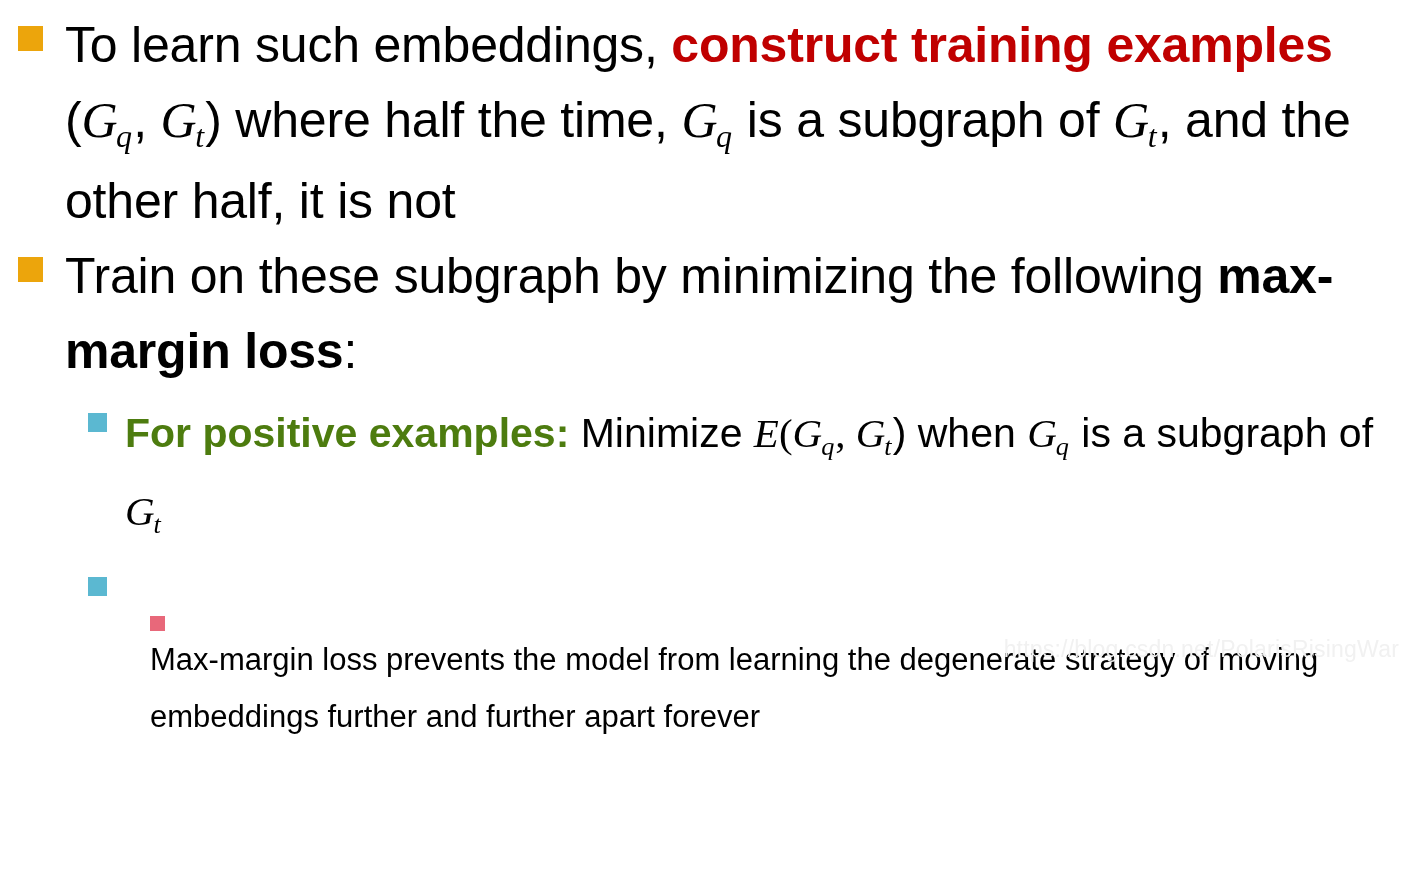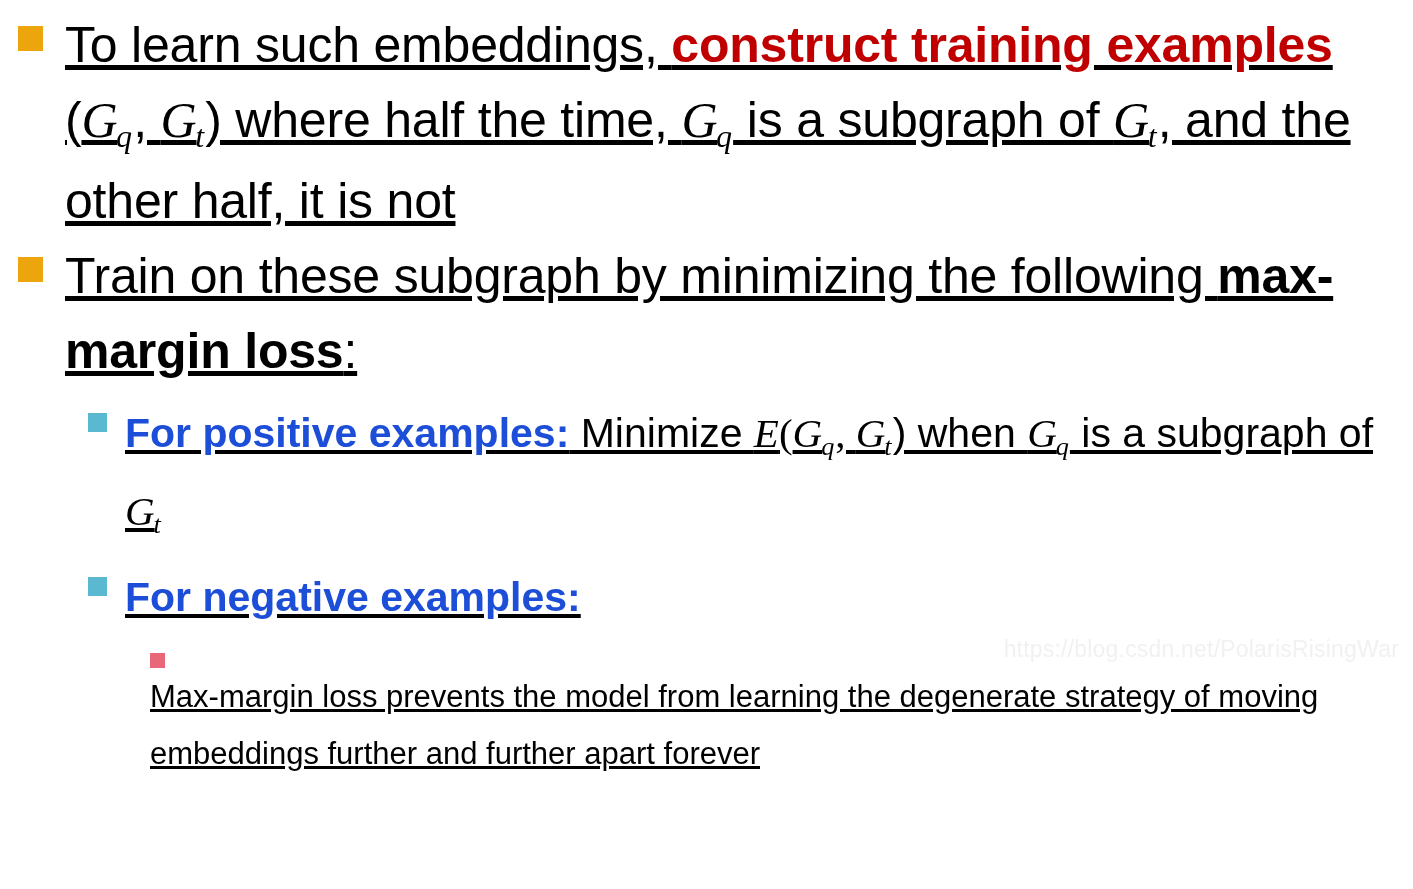--- a/index.html
+++ b/index.html
@@ -16,21 +16,20 @@
     position: relative;
   }
 
   .slide {
     position: relative;
     width: 1413px;
     height: 679px;
     background: #ffffff;
     box-sizing: border-box;
     padding: 8px 10px 0 18px;
-    text-decoration: underline;
   }
 
   
   .bullet-row {
     display: flex;
     align-items: flex-start;
   }
 
   .marker {
     flex: 0 0 auto;
@@ -81,21 +80,21 @@
 
   
   .em-red {
     color: #C00000;
     font-weight: 700;
   }
   .em-bold {
     font-weight: 700;
   }
   .em-green {
-    color: #1d4ed8;
+    color: #4d7c0f;
     font-weight: 700;
   }
   .math-up {
     font-family: "Liberation Serif", "DejaVu Serif", serif;
     font-style: normal;
   }
   .mvar {
     font-family: "Liberation Serif", "DejaVu Serif", serif;
     font-style: italic;
   }
@@ -159,23 +158,20 @@
   <div class="bullet-row level2">
     <span class="marker l2"></span>
     <div class="text-l2">
       <span class="em-green">For positive examples:</span><span> Minimize </span><span class="mvar">E</span><span class="math-up">(</span><span class="mvar">G</span><sub class="msub">q</sub><span class="math-up">, </span><span class="mvar">G</span><sub class="msub">t</sub><span>) when </span><span class="mvar">G</span><sub class="msub">q</sub><span> is a subgraph of </span><span class="mvar">G</span><sub class="msub">t</sub>
     </div>
   </div>
 
   <div class="bullet-row level2">
     <span class="marker l2"></span>
     <div class="text-l2">
-      <div>
-        <span class="em-green">For negative examples:</span>
-      </div>
     </div>
   </div>
 
   <div class="bullet-row level3">
     <span class="marker l3"></span>
     <div class="text-l3">Max-margin loss prevents the model from learning the degenerate strategy of moving embeddings further and further apart forever</div>
   </div>
 
   <div class="watermark">https://blog.csdn.net/PolarisRisingWar</div>
 

